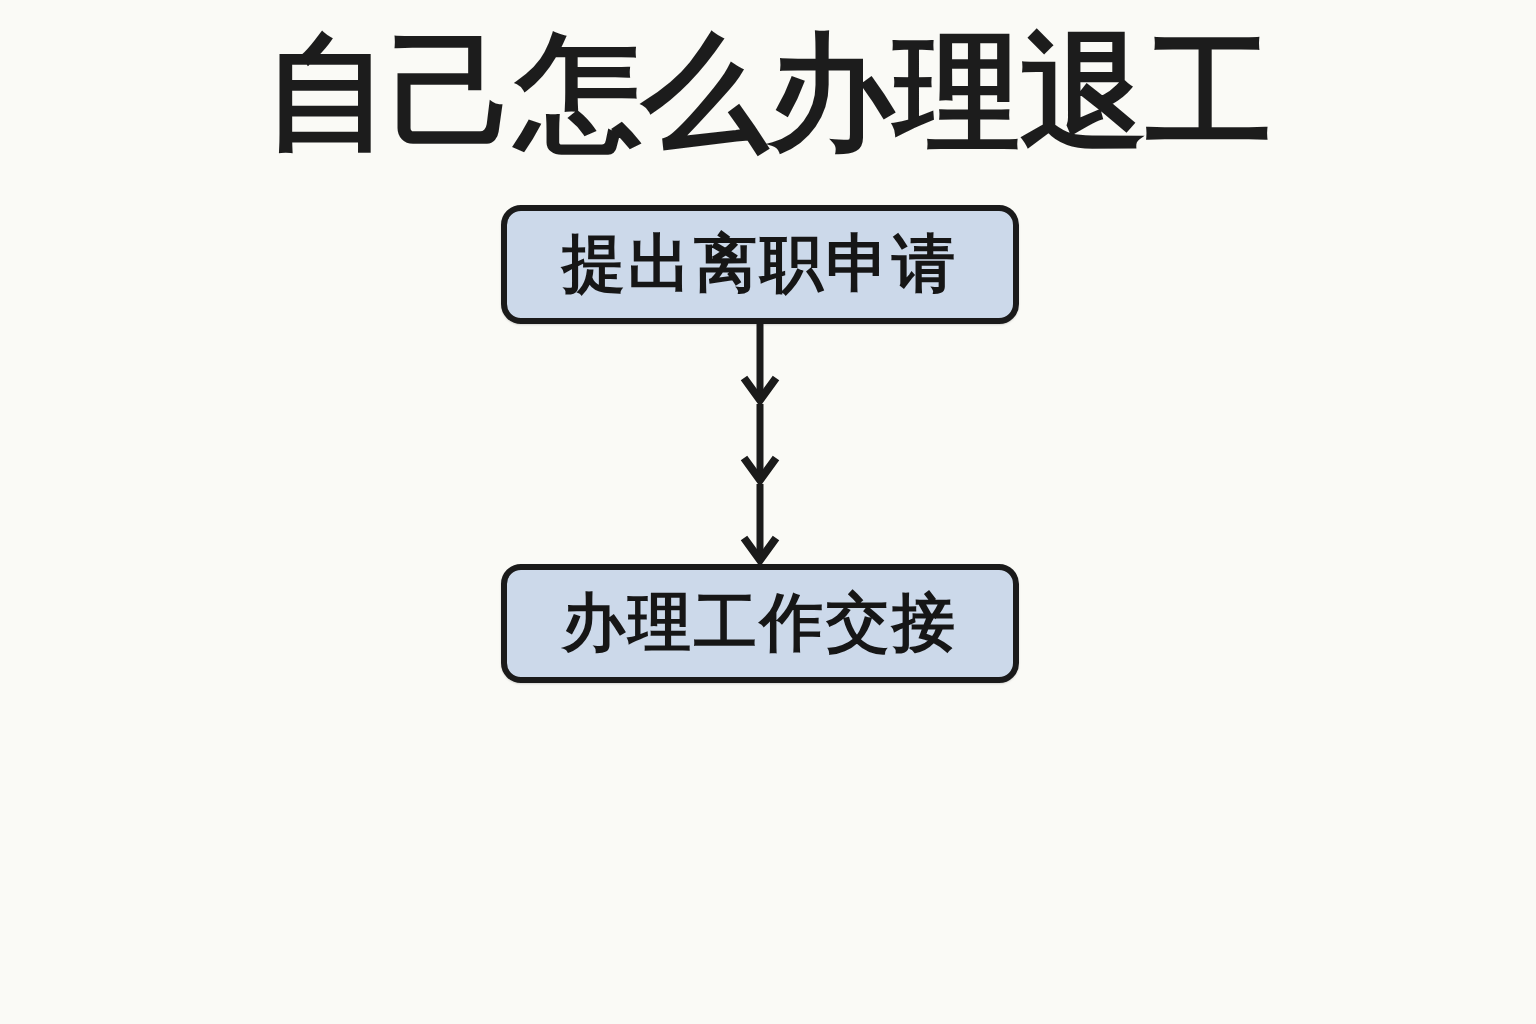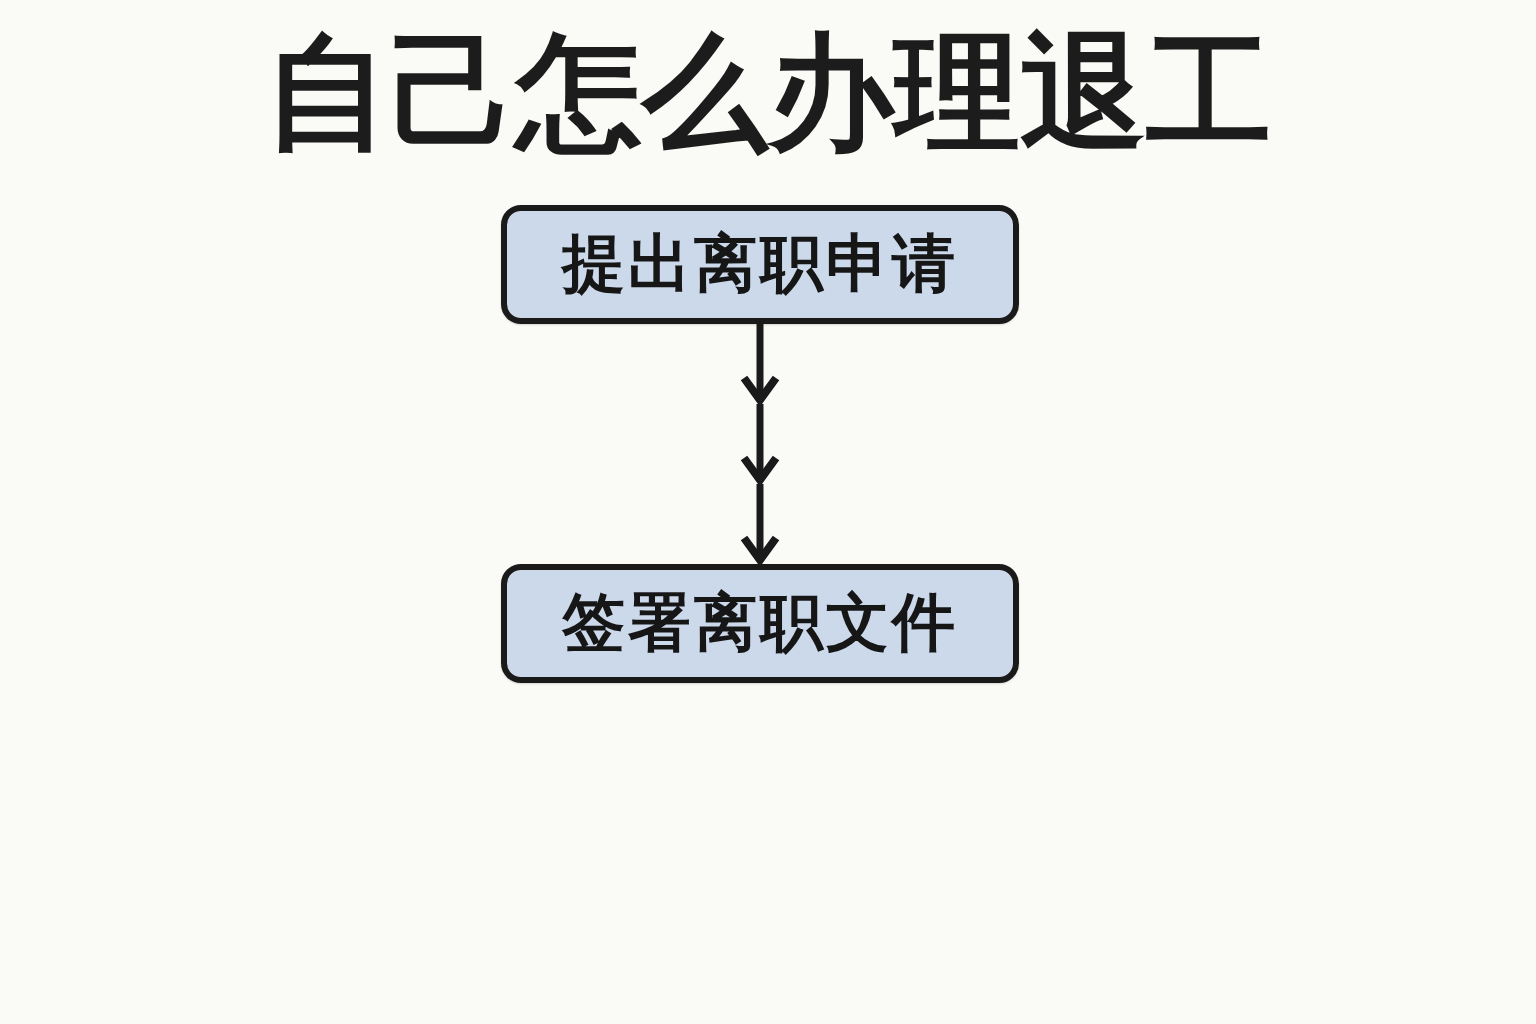--- a/index.html
+++ b/index.html
@@ -86,17 +86,17 @@
       <polyline points="6,54 22,76 38,54" fill="none" stroke="#1a1a1a" stroke-width="8"></polyline>
     </svg>
 
 
     <svg class="flow-arrow" viewBox="0 0 44 80">
       <line x1="22" y1="0" x2="22" y2="74" stroke="#1a1a1a" stroke-width="7"></line>
       <polyline points="6,54 22,76 38,54" fill="none" stroke="#1a1a1a" stroke-width="8"></polyline>
     </svg>
 
     <div class="flow-step">
-      <span class="flow-step-label">签署离职文件</span>
+      <span class="flow-step-label">办理工作交接</span>
     </div>
 
   </div>
 </div>
 
 </body></html>

